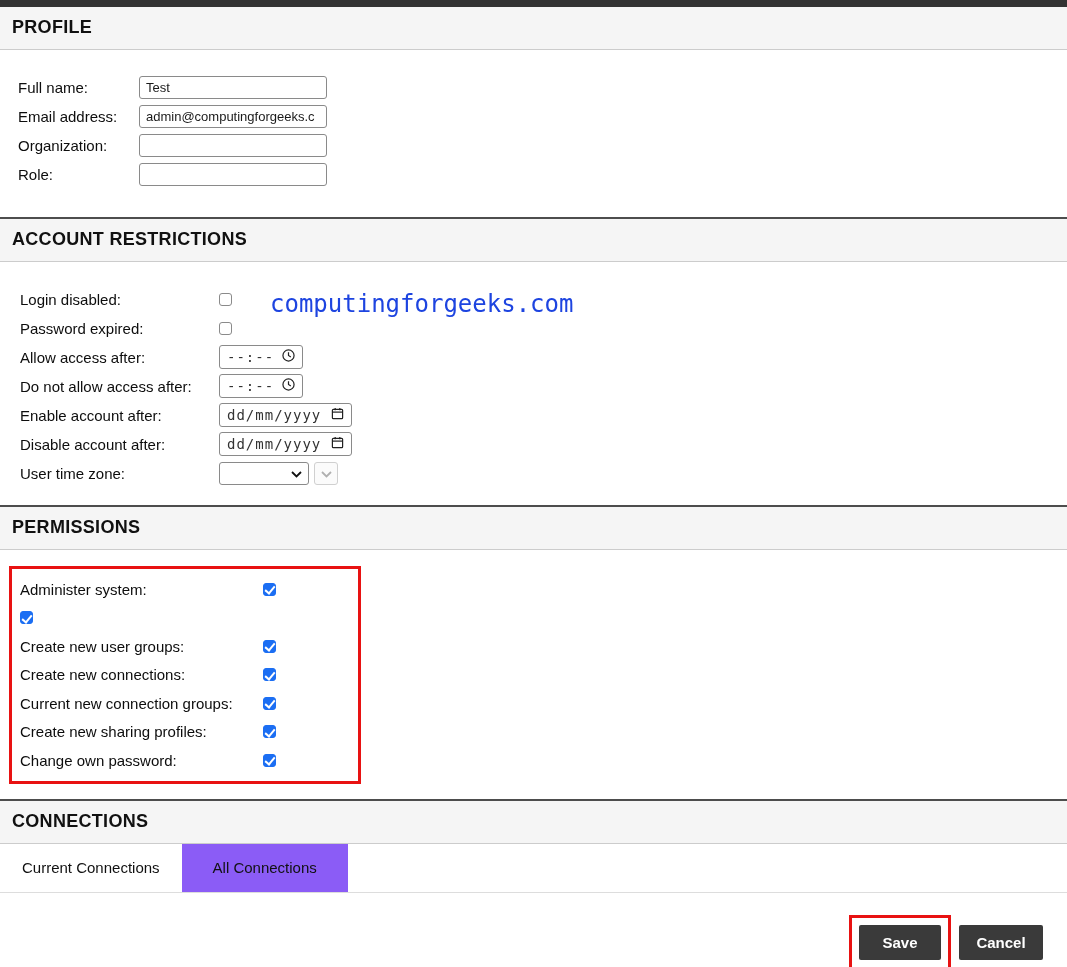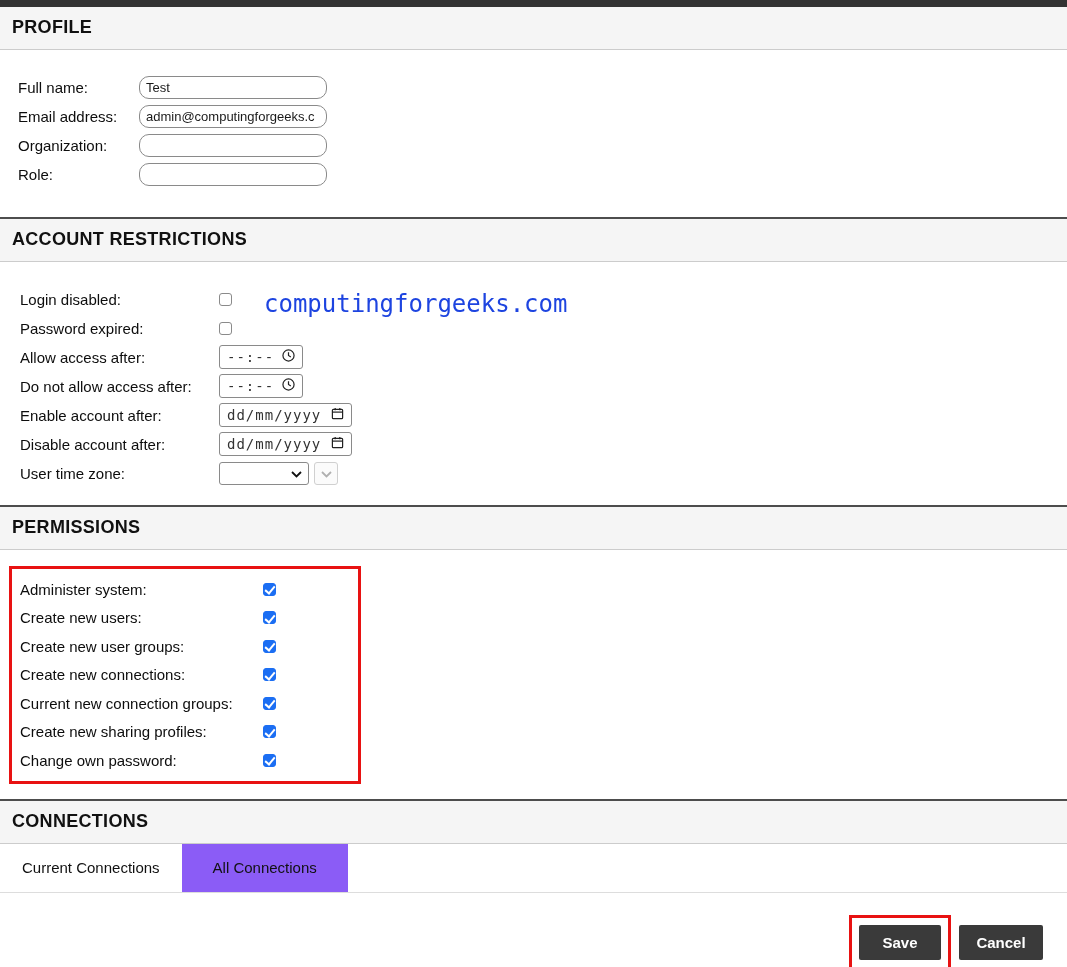--- a/index.html
+++ b/index.html
@@ -17,21 +17,21 @@
   .band h2 { font-size:18px; font-weight:bold; color:#111; letter-spacing:.3px; }
   .band.first { border-top:none; }
 
   
   .content { padding:26px 0 25px 18px; }
   .row { display:flex; align-items:center; height:23px; margin-bottom:6px; }
   .row label { font-size:15px; color:#0d0d0d; }
 
   .profile .row label { width:121px; }
   .text-input {
-    width:188px; height:23px; border:1px solid #8a8a8a; border-radius:10px;
+    width:188px; height:23px; border:1px solid #8a8a8a; border-radius:3px;
     font-family:"Liberation Sans", sans-serif; font-size:13px; padding:1px 6px;
     color:#1a1a1a; background:#fff;
   }
 
   
   .account { padding:25px 0 15px 20px; }
   .account .row { height:24px; margin-bottom:5px; }
   .account .row label { width:199px; }
 
   .cb {
@@ -63,21 +63,21 @@
     padding:0 6px; cursor:pointer;
   }
   .select-extra {
     width:24px; height:23px; border:1px solid #d0d0d0; border-radius:3px;
     background:#fbfbfb; display:flex; align-items:center; justify-content:center;
     margin-left:5px;
   }
 
   
   .watermark {
-    position:absolute; left:264px; top:290px;
+    position:absolute; left:270px; top:290px;
     font-family:"DejaVu Sans Mono","Liberation Mono",monospace;
     font-size:24px; color:#1d44e0; pointer-events:none; white-space:nowrap;
   }
 
   
   .permissions { position:relative; padding:27px 0 22px 20px; }
   .permissions .row { height:24px; margin-bottom:4.5px; }
   .permissions .row label { width:243px; }
   .red-box {
     position:absolute; border:3px solid #e81212; pointer-events:none;
@@ -223,21 +223,20 @@
   <h2>PERMISSIONS</h2>
 </div>
 
 <div class="permissions">
   <div class="red-box perm-red"></div>
   <div class="row">
     <label>Administer system:</label>
     <span class="cb checked"></span>
   </div>
   <div class="row">
-    <label>Create new users:</label>
     <span class="cb checked"></span>
   </div>
   <div class="row">
     <label>Create new user groups:</label>
     <span class="cb checked"></span>
   </div>
   <div class="row">
     <label>Create new connections:</label>
     <span class="cb checked"></span>
   </div>

